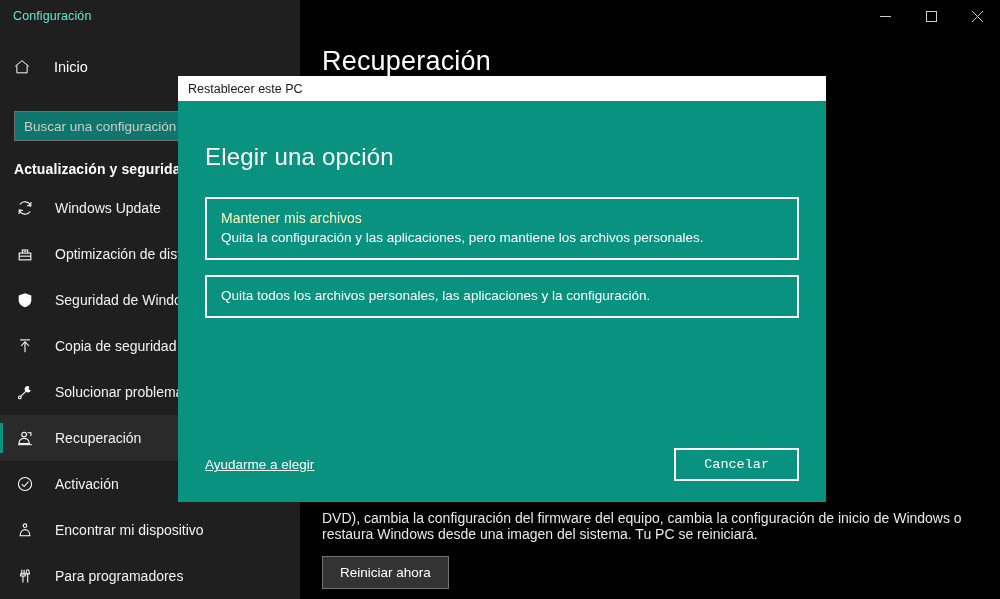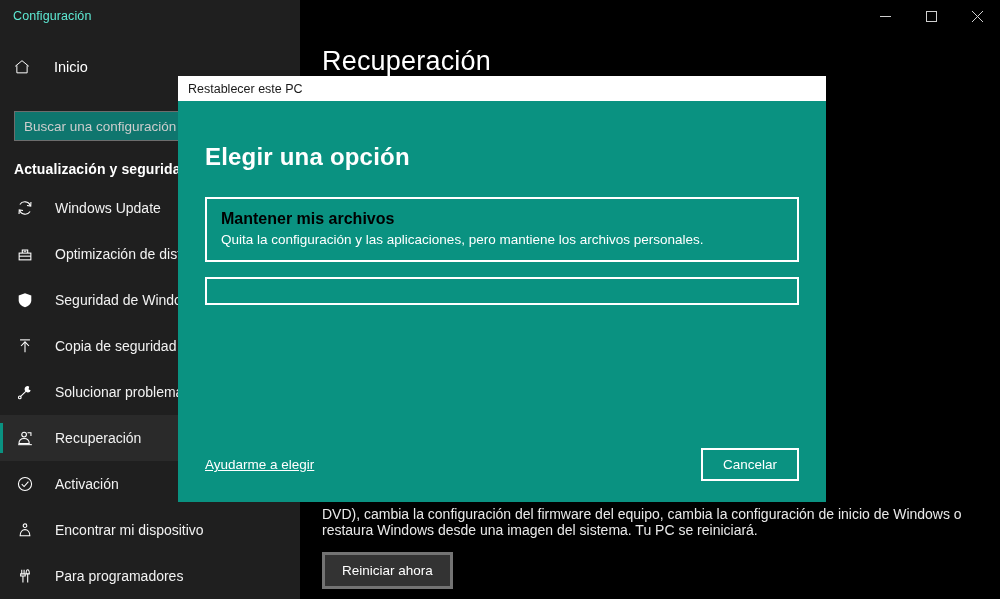--- a/index.html
+++ b/index.html
@@ -190,21 +190,21 @@
     line-height: 16px;
     color: #e9e9e9;
   }
   .restart-btn {
     margin-top: 14px;
     display: inline-block;
     background: #333333;
     color: #ffffff;
     font-size: 13.5px;
     font-family: "Liberation Sans", sans-serif;
-    border: 3px solid #737373;
+    border: 1px solid #737373;
     padding: 8px 17px;
     cursor: default;
   }
 
   
   .dialog {
     position: absolute;
     left: 178px;
     top: 76px;
     width: 648px;
@@ -227,37 +227,37 @@
   .dialog-body {
     position: relative;
     height: 401px;
     background: #0a9281;
     padding: 0 27px;
     box-sizing: border-box;
   }
   .dialog-heading {
     color: #ffffff;
     font-size: 24px;
-    font-weight: bold;
+    font-weight: normal;
     padding-top: 42px;
     padding-bottom: 0;
     margin: 0 0 26px 0;
     letter-spacing: 0.2px;
   }
   .option-card {
     border: 2px solid #ffffff;
     padding: 11px 14px 13px 14px;
     margin-bottom: 15px;
     background: transparent;
     cursor: default;
   }
   .option-title {
-    color: #000000;
-    font-size: 16px;
-    font-weight: bold;
+    color: #fef9c3;
+    font-size: 14px;
+    font-weight: normal;
     margin-bottom: 4px;
   }
   .option-desc {
     color: #ffffff;
     font-size: 13.5px;
     font-weight: normal;
   }
   .dialog-footer {
     position: absolute;
     left: 27px;
@@ -270,23 +270,23 @@
   .help-link {
     color: #ffffff;
     font-size: 13.5px;
     text-decoration: underline;
     cursor: pointer;
   }
   .cancel-btn {
     border: 2px solid #ffffff;
     background: transparent;
     color: #ffffff;
-    font-family: Liberation Sans, sans-serif;
+    font-family: Liberation Mono, monospace;
     font-size: 13.5px;
-    padding: 7px 20px;
+    padding: 7px 28px;
     cursor: default;
   }
 </style>
 </head>
 <body>
 
 <div id="app">
 
   <div class="settings-window">
 
@@ -455,20 +455,21 @@
 
     <div class="dialog-body">
       <h1 class="dialog-heading">Elegir una opción</h1>
 
       <div class="option-card">
         <div class="option-title">Mantener mis archivos</div>
         <div class="option-desc">Quita la configuración y las aplicaciones, pero mantiene los archivos personales.</div>
       </div>
 
       <div class="option-card">
+        <div class="option-desc">Quita todos los archivos personales, las aplicaciones y la configuración.</div>
       </div>
 
       <div class="dialog-footer">
         <a class="help-link">Ayudarme a elegir</a>
         <button class="cancel-btn">Cancelar</button>
       </div>
     </div>
   </div>
 
 </div>

